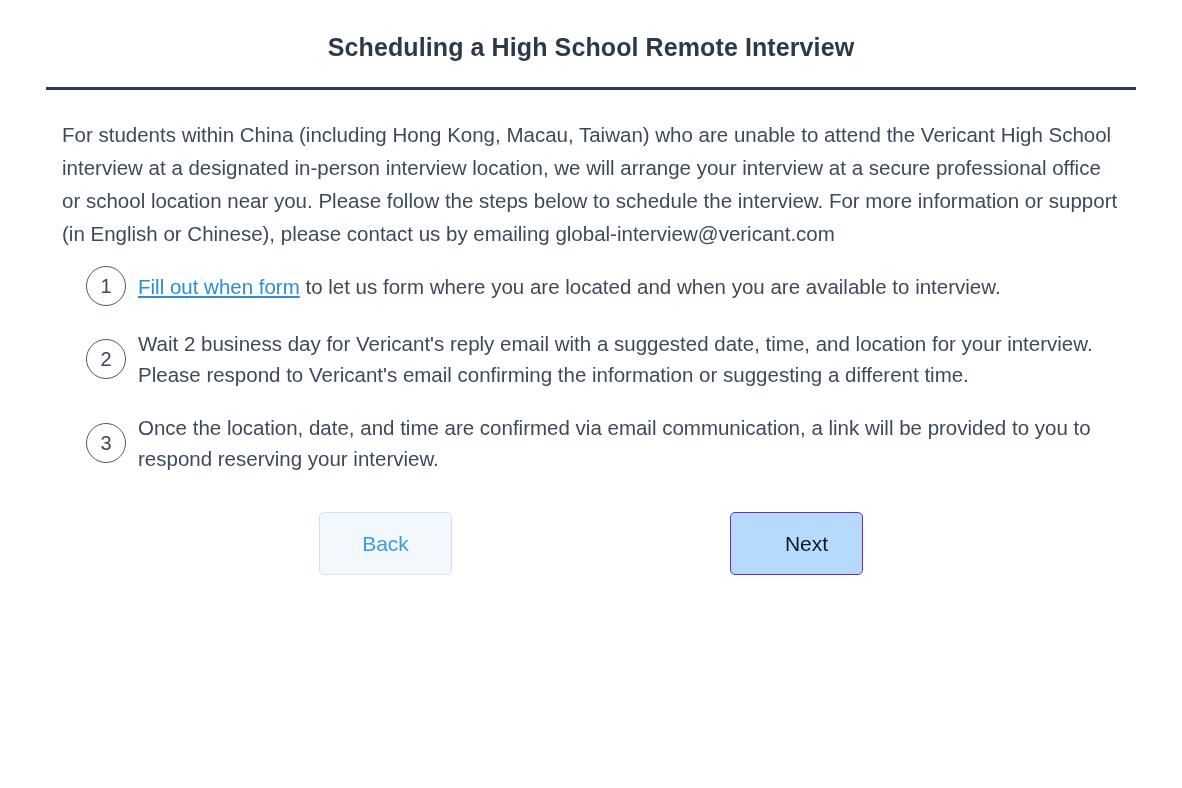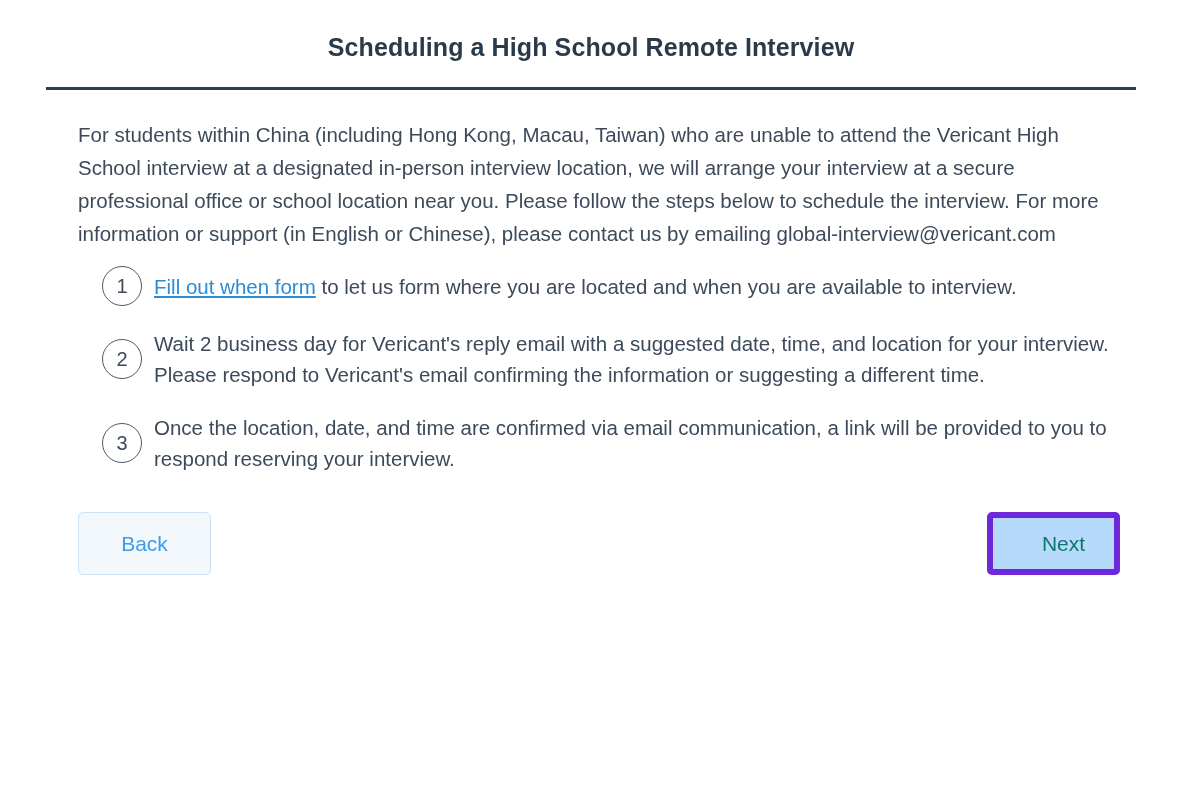--- a/index.html
+++ b/index.html
@@ -28,21 +28,20 @@
     padding-top: 33px;
     letter-spacing: 0.1px;
   }
   .title-rule {
     margin: 25px 46px 0 46px;
     height: 3px;
     background: #2f3e4e;
   }
   .content {
     padding: 28px 62px 0 62px;
-    margin-left: 16px;
   }
   .intro {
     font-size: 20.5px;
     line-height: 33px;
     color: #3c4a5a;
   }
   .steps {
     margin-top: 16px;
   }
   .step {
@@ -70,21 +69,21 @@
     color: #3c4a5a;
     max-width: 965px;
   }
   .link {
     color: #2b8cd8;
     text-decoration: underline;
     cursor: pointer;
   }
   .buttons {
     display: flex;
-    justify-content: space-between;
+    justify-content: center;
     align-items: flex-start;
     gap: 278px;
     margin-top: 38px;
   }
   .btn {
     width: 133px;
     height: 63px;
     border-radius: 5px;
     font-size: 21px;
     display: flex;
@@ -94,22 +93,22 @@
     cursor: pointer;
     user-select: none;
   }
   .btn-back {
     background: #f3f8fd;
     border: 1px solid #cfe2f3;
     color: #3d9be9;
   }
   .btn-next {
     background: #b6dafb;
-    border: 6px solid #6d28d9;
-    color: #0f766e;
+    border: 1px solid #6d28d9;
+    color: #0f172a;
     padding-left: 20px;
   }
 </style>
 </head>
 <body>
 
 <div class="page">
 
   <div class="title">Scheduling a High School Remote Interview</div>
   <div class="title-rule"></div>

